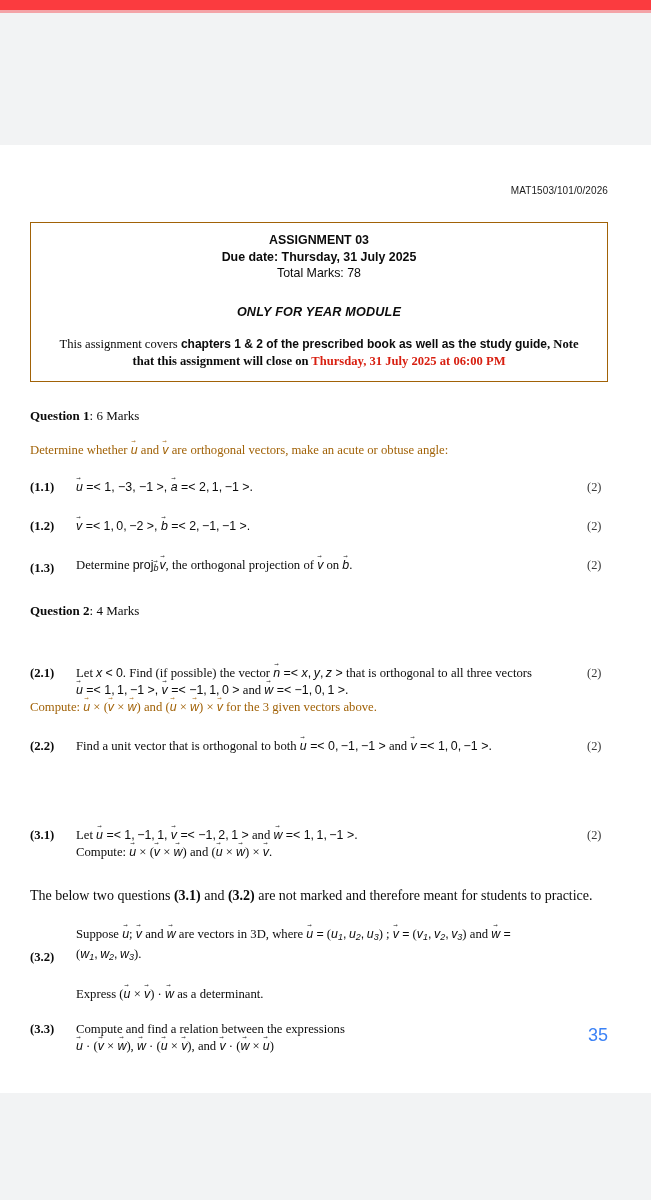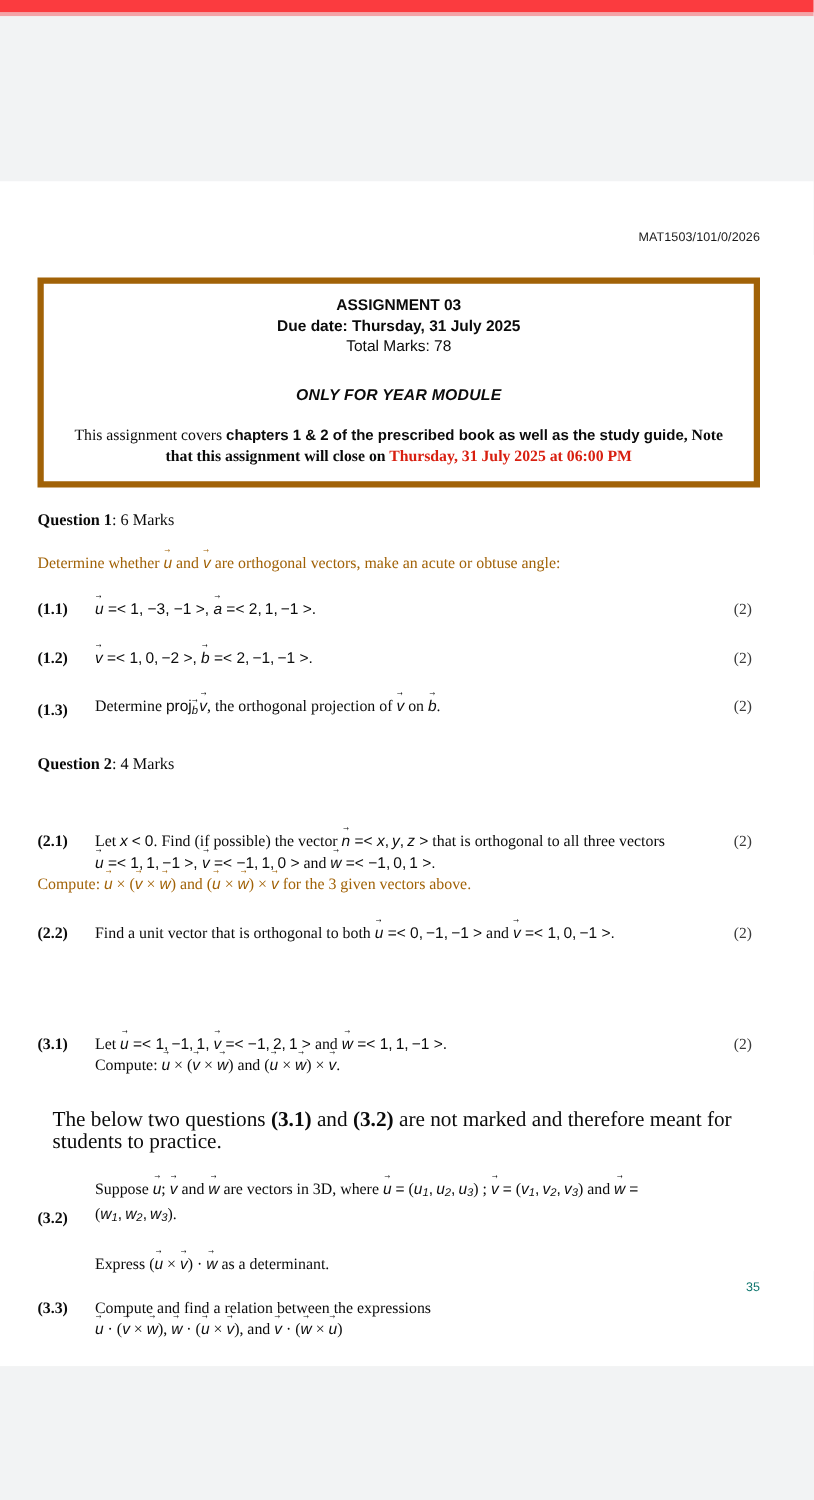--- a/index.html
+++ b/index.html
@@ -51,21 +51,21 @@
     font-family: "Liberation Sans", sans-serif;
     font-size: 10px;
     color: #1a1a1a;
     letter-spacing: .1px;
   }
 
   .info-box {
     position: absolute;
     top: 77px; left: 30px;
     width: 578px;
-    border: 5px solid #a16207;
+    border: 1px solid #a16207;
     padding: 9px 14px 11px 14px;
     background: #fff;
   }
   .ib-line {
     text-align: center;
     font-family: "Liberation Sans", sans-serif;
     font-size: 12.4px;
     line-height: 16.5px;
     color: #0b0b0b;
   }
@@ -170,33 +170,32 @@
     line-height: 1;
   }
   .sv { font-family: "Liberation Sans", sans-serif; font-style: italic; font-size: 12.4px; }
   .num { font-family: "Liberation Sans", sans-serif; font-size: 12.4px; }
   .op  { font-family: "Liberation Serif", serif; font-size: 12.7px; }
   .sub { font-size: 9px; vertical-align: -2px; font-family: "Liberation Sans", sans-serif; font-style: italic; }
   .projw { font-family: "Liberation Sans", sans-serif; font-size: 12.4px; margin-top: 40px; }
 
   .note-line {
     font-family: "Liberation Serif", serif;
-    font-size: 17px;
-    color: #0b0b0b;
-    line-height: 17px;
-    margin-left: 12px;
+    font-size: 14px;
+    color: #0b0b0b;
+    line-height: 17px;
   }
   .note-line b { font-weight: bold; }
 
   .page-num {
     position: absolute;
     top: 880px; right: 43px;
     font-family: "Liberation Sans", sans-serif;
-    font-size: 10px;
-    color: #0f766e;
+    font-size: 18px;
+    color: #3b82f6;
   }
   .sp16 { height: 16px; }
   .sp18 { height: 18px; }
   .sp20 { height: 20px; }
   .sp22 { height: 22px; }
   .sp26 { height: 26px; }
   .sp30 { height: 30px; }
 </style>
 </head>
 <body>

